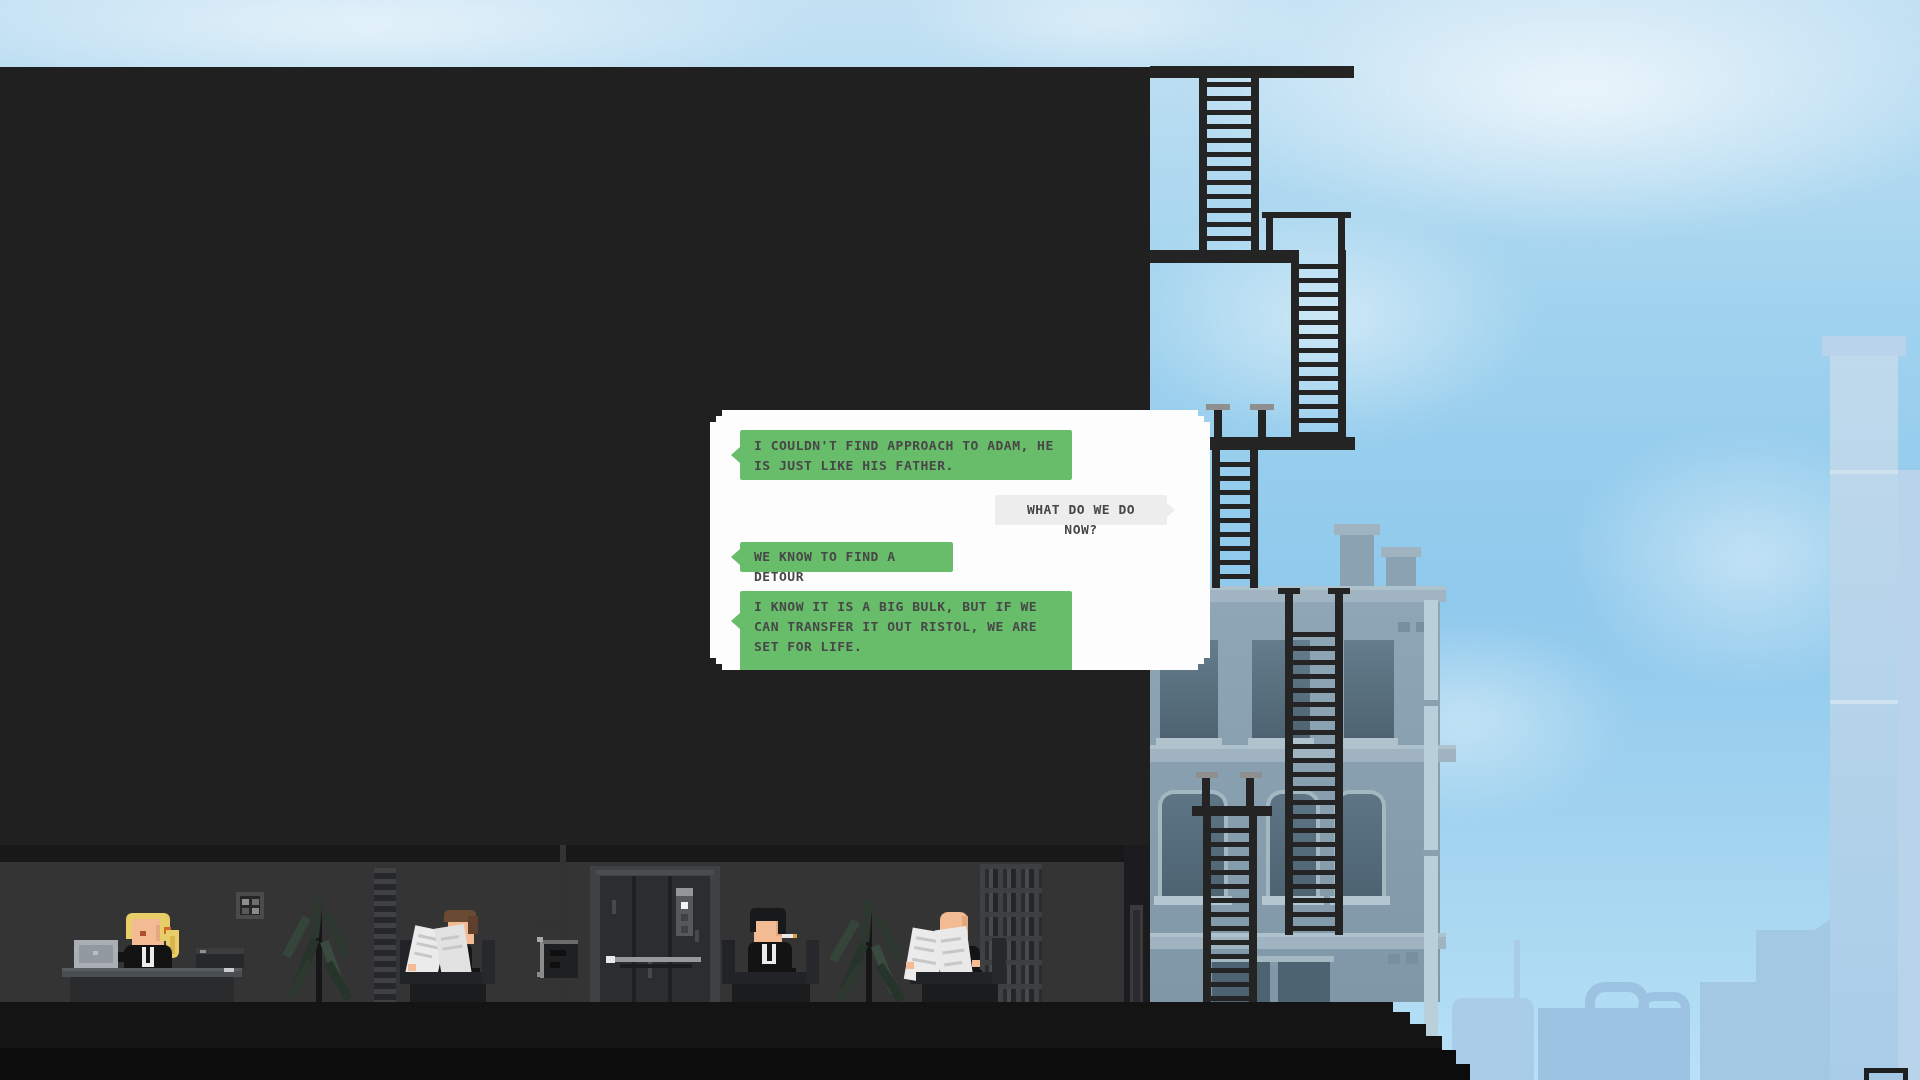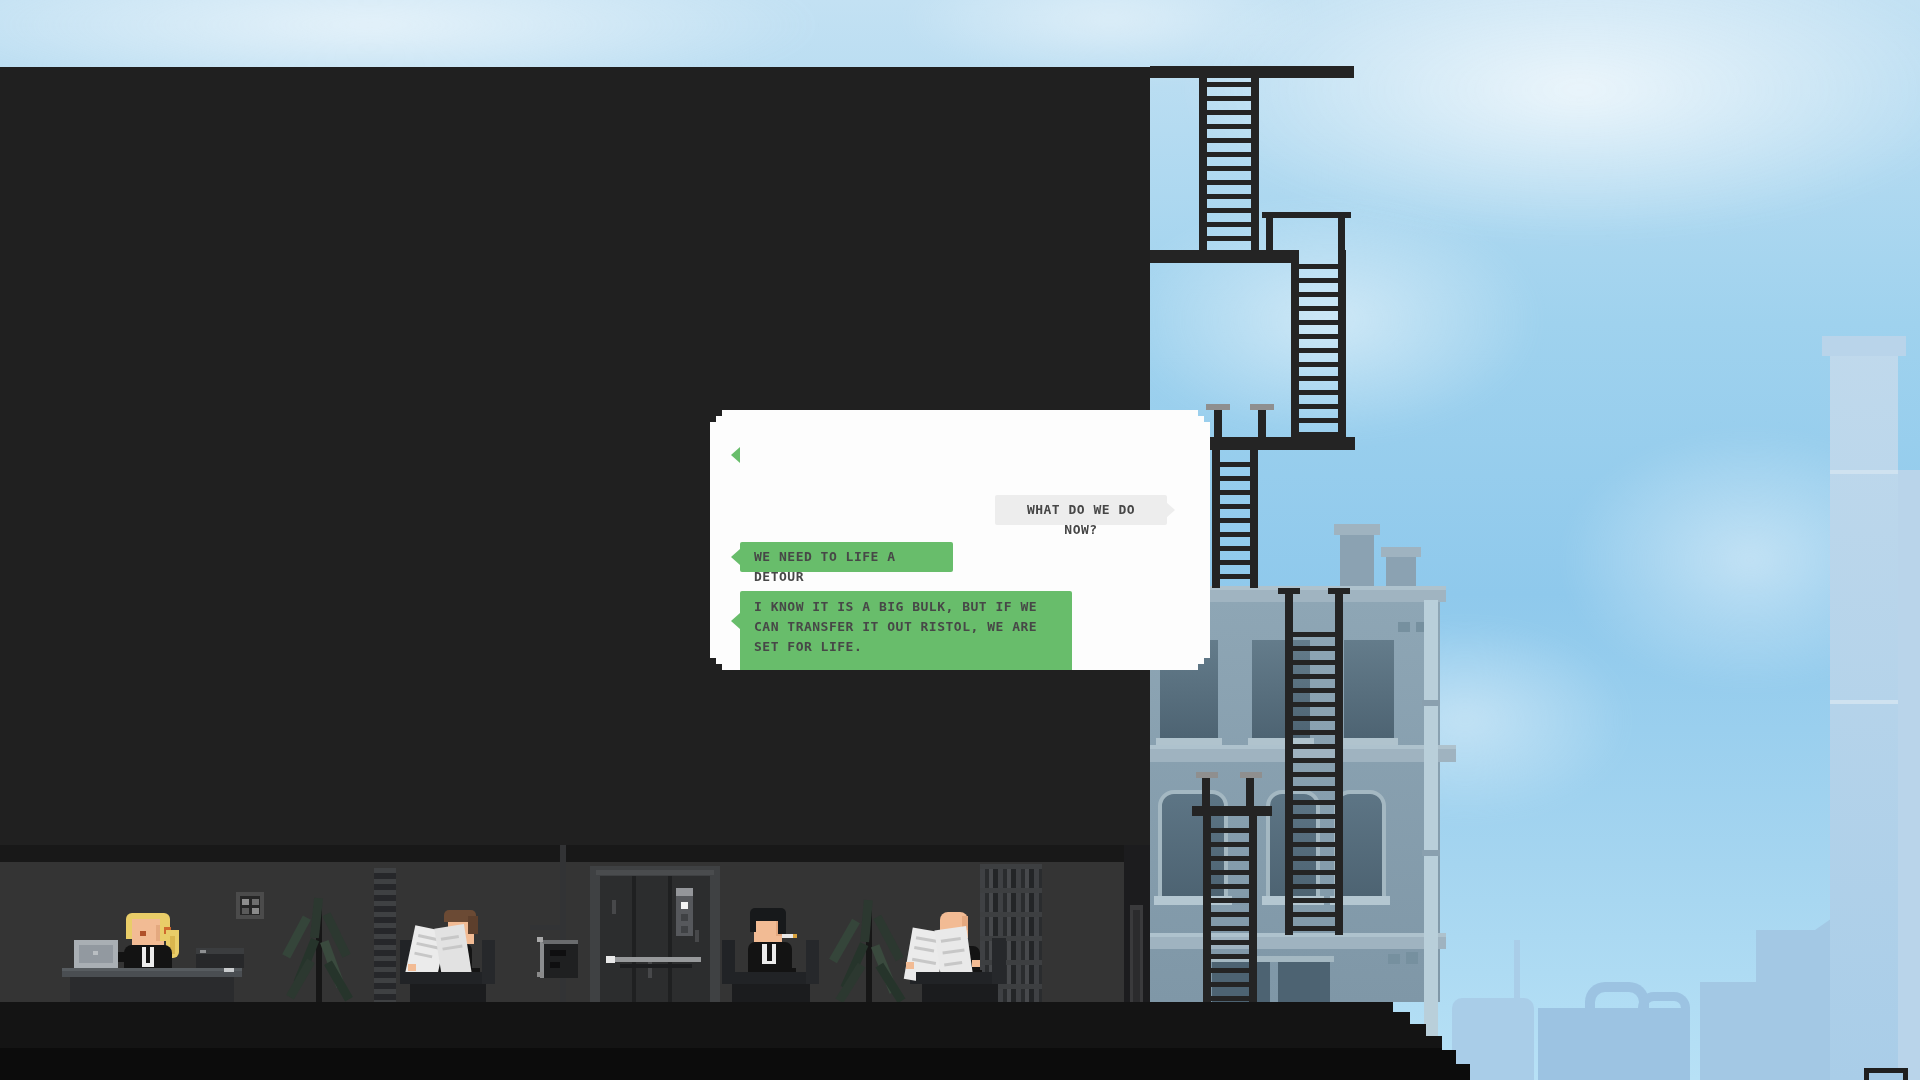--- a/index.html
+++ b/index.html
@@ -282,27 +282,30 @@
   <div class="a" style="left:992px;top:938px;width:14px;height:46px;background:#26282b"></div>
   <div class="a" style="left:922px;top:984px;width:76px;height:18px;background:#1b1c1e"></div>
 
   <div class="a" style="left:0;top:1002px;width:1470px;height:78px;
     background:linear-gradient(180deg,#141414 0 46px,#0c0c0c 46px 100%);
     clip-path:polygon(0 0,1393px 0,1393px 10px,1410px 10px,1410px 22px,1426px 22px,1426px 34px,1442px 34px,1442px 48px,1456px 48px,1456px 62px,1470px 62px,1470px 78px,0 78px)"></div>
 
   <div class="a" style="left:710px;top:410px;width:500px;height:260px;background:var(--c-panel,#fdfdfd);
     clip-path:polygon(0 12px,6px 12px,6px 6px,12px 6px,12px 0,488px 0,488px 6px,494px 6px,494px 12px,500px 12px,500px 248px,494px 248px,494px 254px,488px 254px,488px 260px,12px 260px,12px 254px,6px 254px,6px 248px,0 248px)">
     <div class="tail-l green" style="left:21px;top:37px"></div>
+    <div class="bubble green" style="left:30px;top:20px;width:332px;height:50px">
+      <span>I COULDN'T FIND APPROACH TO ADAM, HE IS JUST LIKE HIS FATHER.</span>
+    </div>
     <div class="tail-r gray" style="left:456px;top:92px"></div>
     <div class="bubble gray" style="left:285px;top:85px;width:172px;height:30px;padding-top:5px;text-align:center">
       <span>WHAT DO WE DO NOW?</span>
     </div>
     <div class="tail-l green" style="left:21px;top:139px"></div>
     <div class="bubble green" style="left:30px;top:132px;width:213px;height:30px;padding-top:5px">
-      <span>WE NEED TO LIFE A DETOUR</span>
+      <span>WE KNOW TO FIND A DETOUR</span>
     </div>
     <div class="tail-l green" style="left:21px;top:203px"></div>
     <div class="bubble green" style="left:30px;top:181px;width:332px;height:84px">
       <span>I KNOW IT IS A BIG BULK, BUT IF WE CAN TRANSFER IT OUT RISTOL, WE ARE SET FOR LIFE.</span>
     </div>
   </div>
 
   <div class="a" style="left:1864px;top:1068px;width:44px;height:20px;background:#a3c8e4;border:5px solid #1f1f1f;box-sizing:border-box"></div>
 
 </div>

